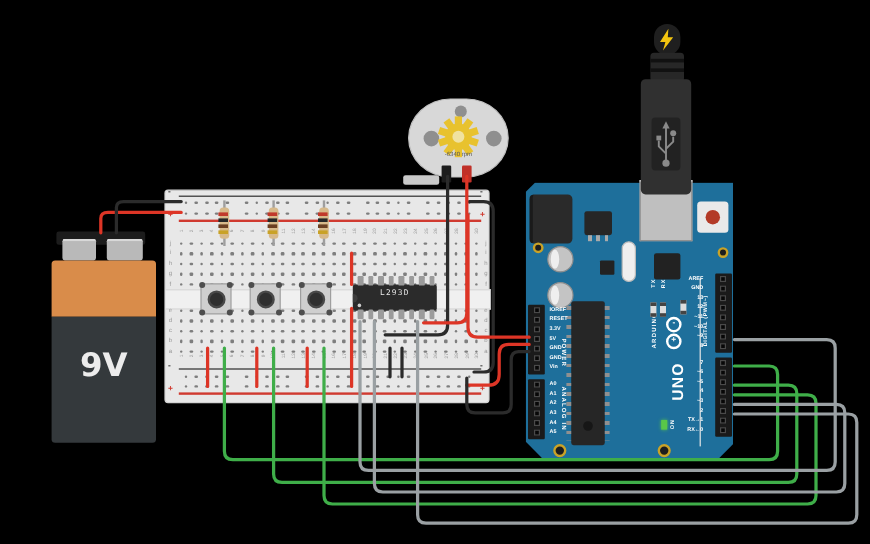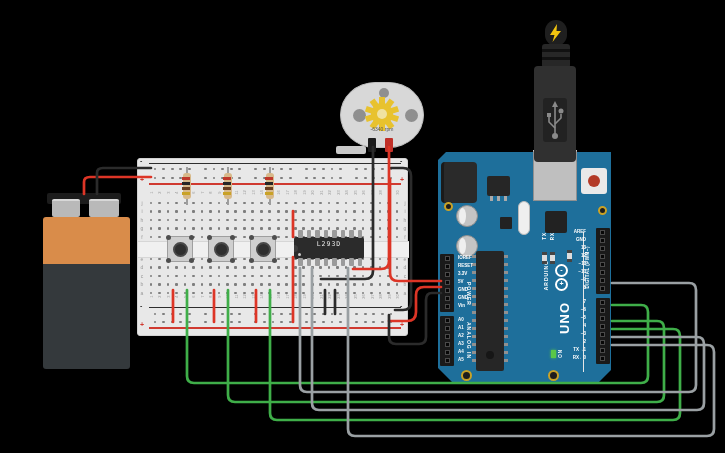--- a/index.html
+++ b/index.html
@@ -616,20 +616,21 @@
       <span class="bb-sym bb-plus" style="left: 2px; top: 162px;">+</span>
       <span class="bb-sym bb-plus" style="left: 262px; top: 162px;">+</span>
     </div>
 
   <div class="battery">
     <div class="bat-snap"></div>
     <div class="bat-term" style="left:9px;width:28px"></div>
     <div class="bat-term" style="left:46px;width:30px"></div>
     <div class="bat-orange"></div>
     <div class="bat-body"></div>
+    <div class="bat-label">9V</div>
   </div>
 
   <div class="resistor" style="left:182px">
     <span class="res-lead"></span>
     <span class="res-body"></span>
     <span class="res-band" style="top:10px;background:#c0392b"></span>
     <span class="res-band" style="top:15px;background:#262626"></span>
     <span class="res-band" style="top:20px;background:#6b3f22"></span>
     <span class="res-band" style="top:25px;background:#c9a227"></span>
   </div>

